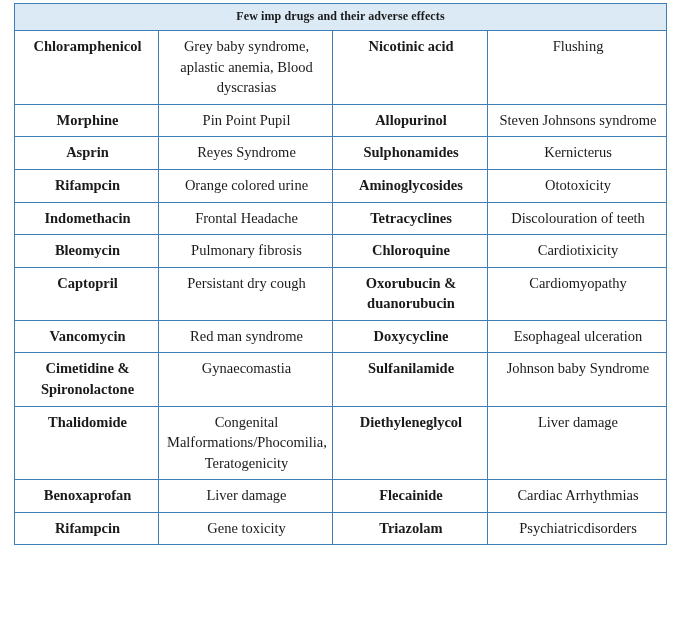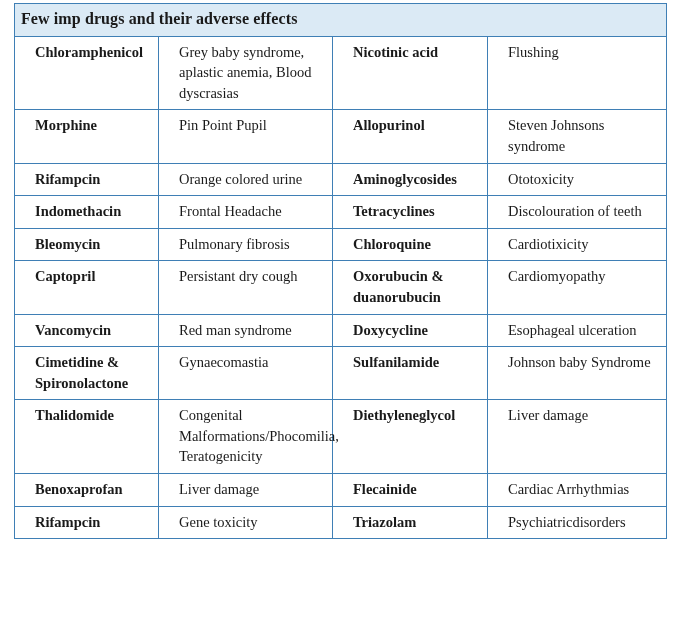--- a/index.html
+++ b/index.html
@@ -25,29 +25,30 @@
     border-collapse: collapse;
     width: 652px;
     margin-left: 14px;
     margin-top: 3px;
     table-layout: fixed;
   }
   table.drug-table td,
   table.drug-table th {
     border: 1px solid #3f7fb5;
     vertical-align: top;
-    padding: 5px 6px 6px 20px;
+    padding: 5px 6px 6px 8px;
     font-size: 14.5px;
     line-height: 1.42;
+    text-align: center;
   }
   thead th.title-cell {
     background: #dbeaf5;
-    text-align: left;
+    text-align: center;
     font-weight: bold;
-    font-size: 16px;
+    font-size: 12px;
     padding: 4px 6px 5px 6px;
     letter-spacing: 0.1px;
   }
   td.drug-name {
     font-weight: bold;
   }
   col.c1 { width: 144px; }
   col.c2 { width: 174px; }
   col.c3 { width: 155px; }
   col.c4 { width: 179px; }
@@ -76,20 +77,26 @@
           <td class="drug-name">Chloramphenicol</td>
           <td class="effect">Grey baby syndrome, aplastic anemia, Blood dyscrasias</td>
           <td class="drug-name">Nicotinic acid</td>
           <td class="effect">Flushing</td>
         </tr>
         <tr>
           <td class="drug-name">Morphine</td>
           <td class="effect">Pin Point Pupil</td>
           <td class="drug-name">Allopurinol</td>
           <td class="effect">Steven Johnsons syndrome</td>
+        </tr>
+        <tr>
+          <td class="drug-name">Asprin</td>
+          <td class="effect">Reyes Syndrome</td>
+          <td class="drug-name">Sulphonamides</td>
+          <td class="effect">Kernicterus</td>
         </tr>
         <tr>
           <td class="drug-name">Rifampcin</td>
           <td class="effect">Orange  colored urine</td>
           <td class="drug-name">Aminoglycosides</td>
           <td class="effect">Ototoxicity</td>
         </tr>
         <tr>
           <td class="drug-name">Indomethacin</td>
           <td class="effect">Frontal Headache</td>

